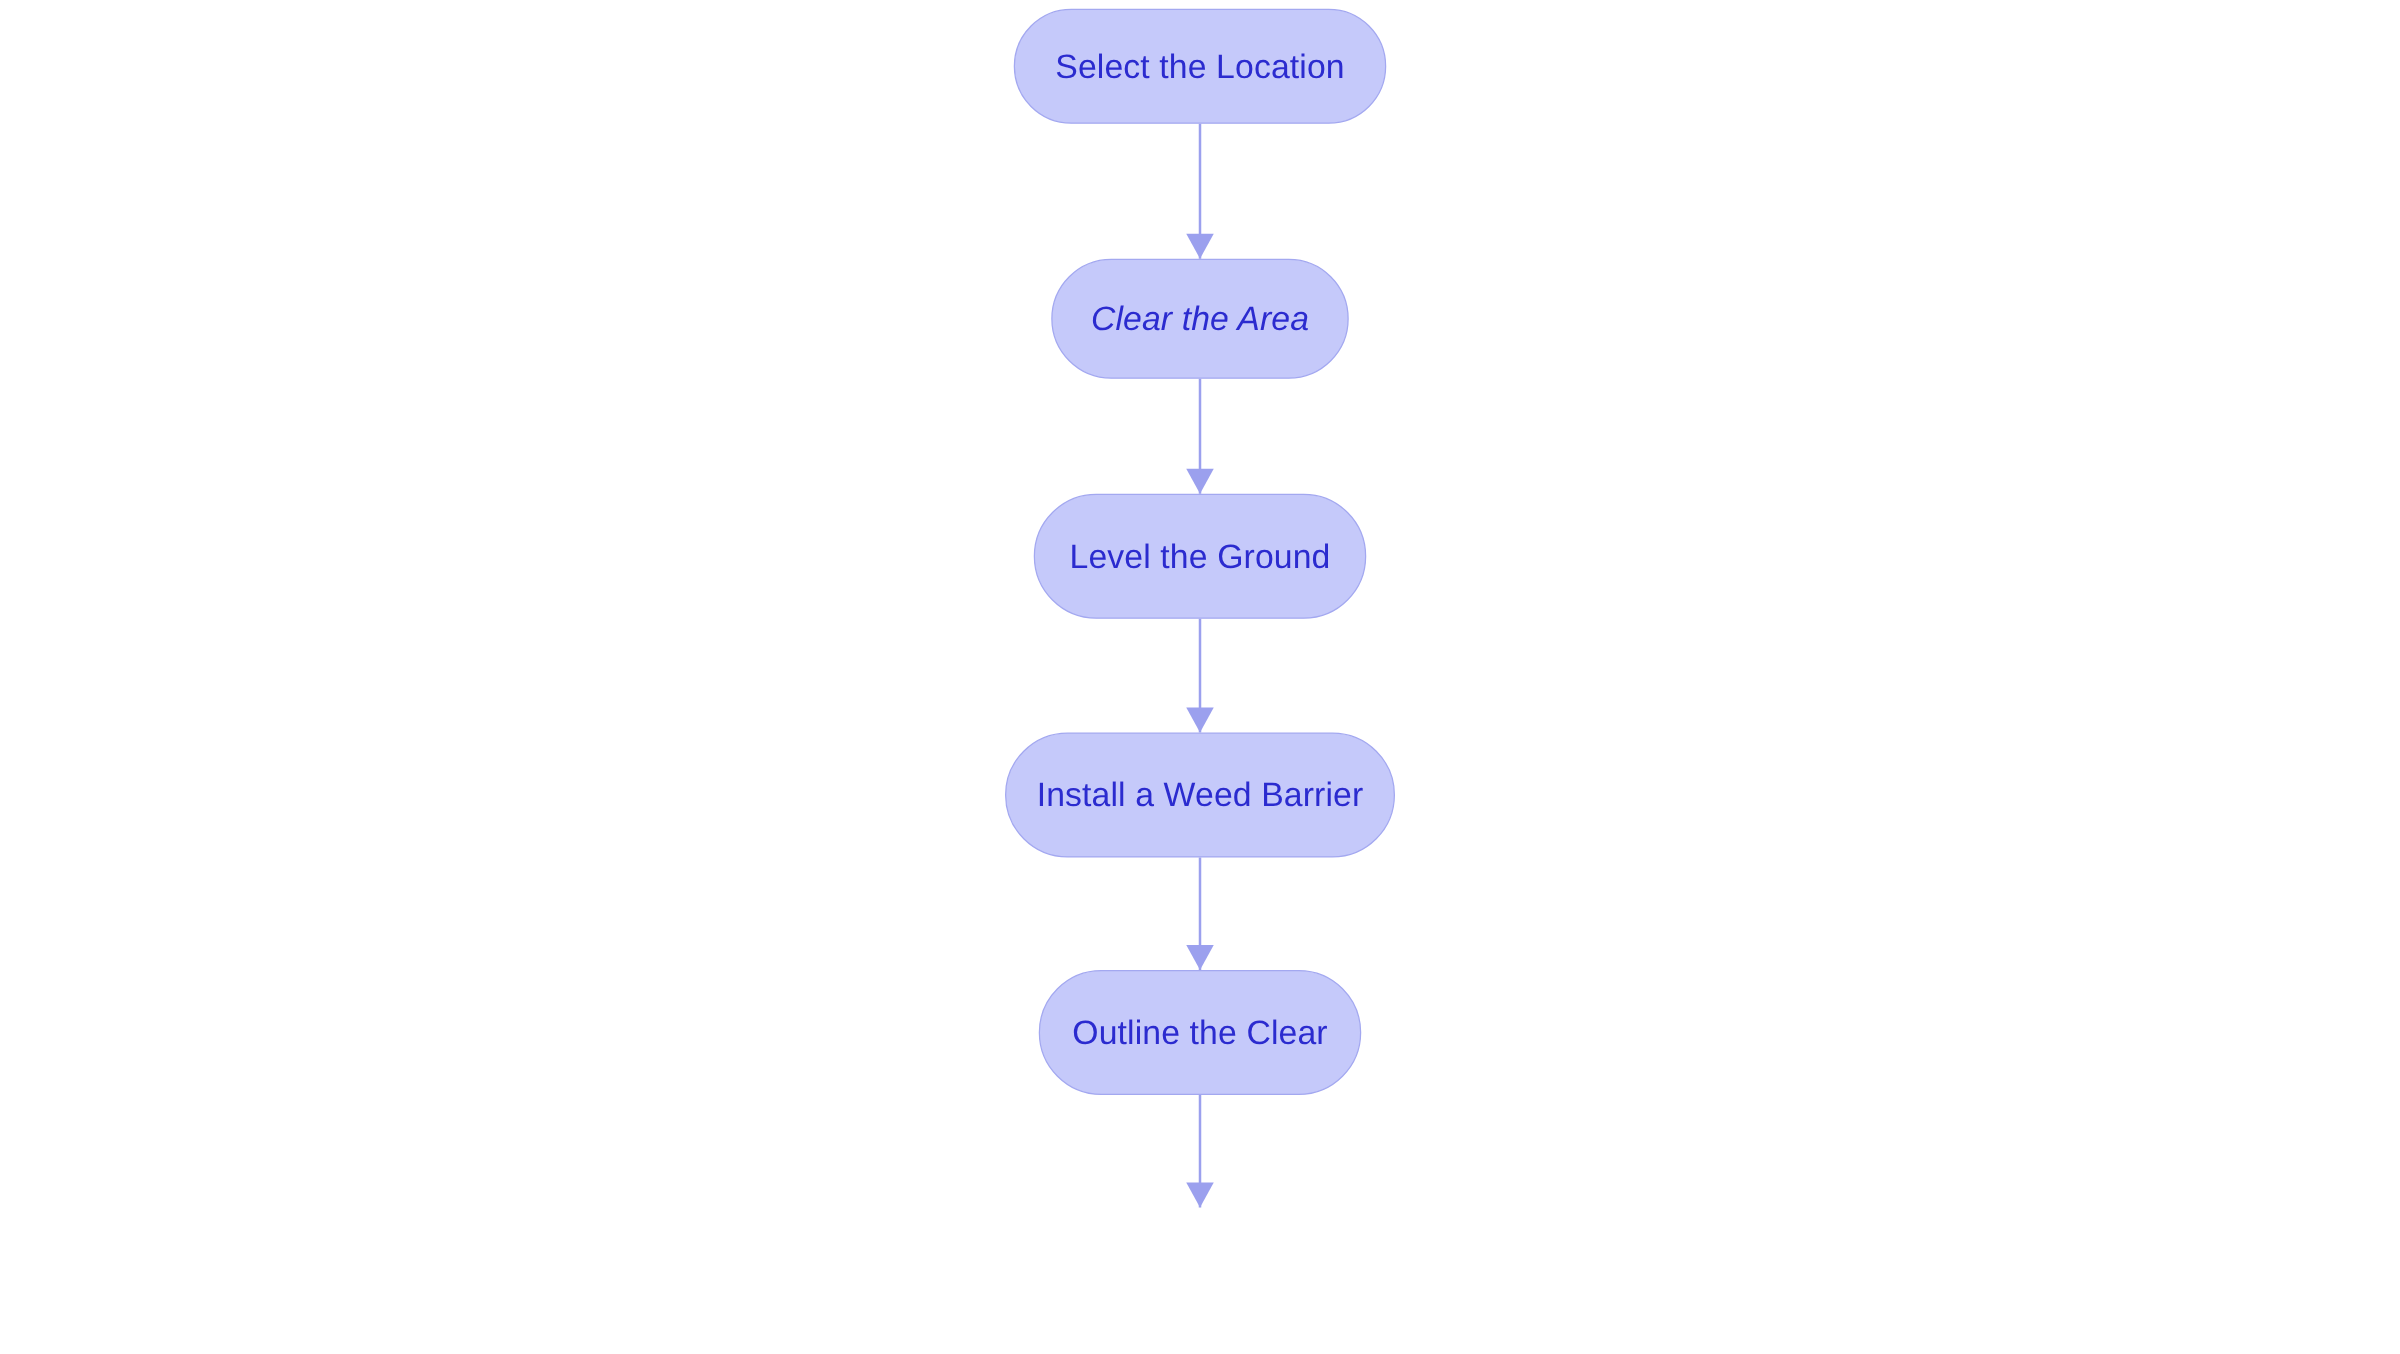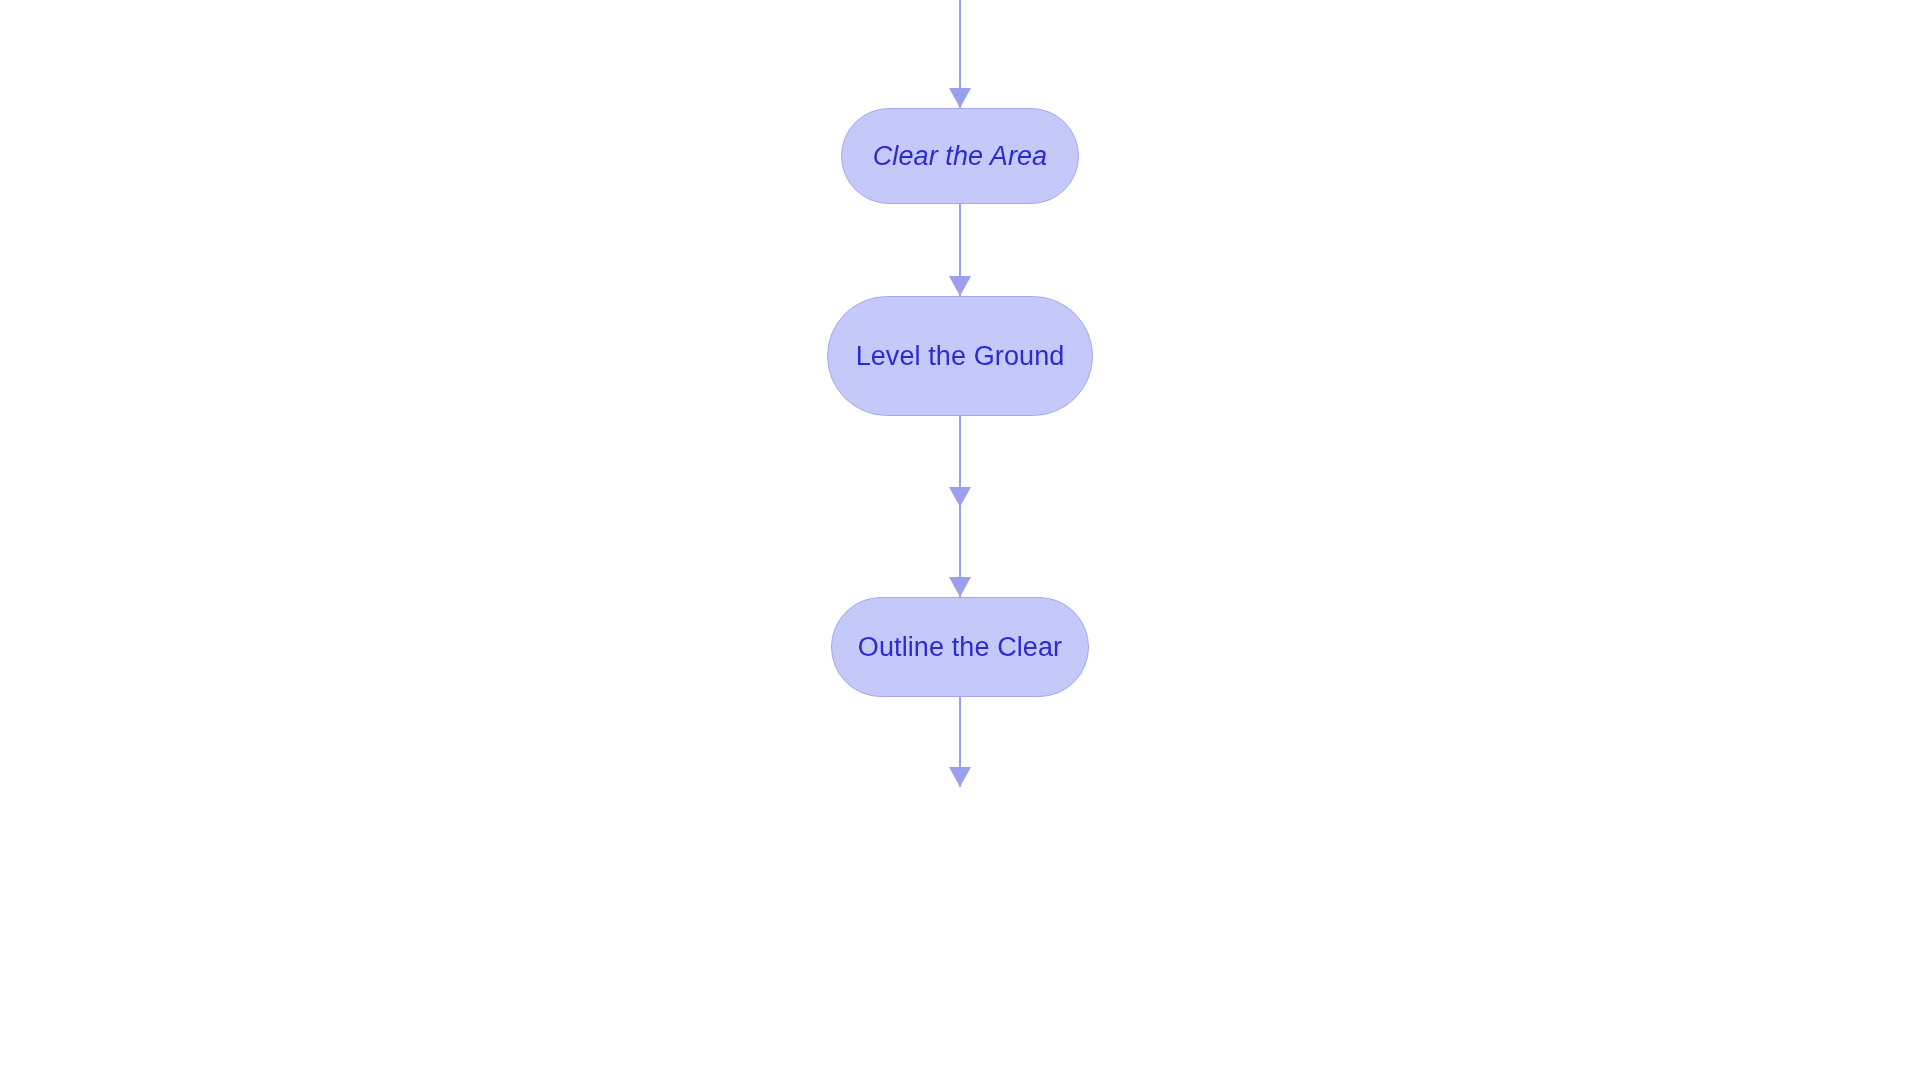--- a/index.html
+++ b/index.html
@@ -52,21 +52,21 @@
   }
 
   .node-label {
     display: block;
     pointer-events: none;
   }
 
   
   .node-1 { width: 298px; height: 92px; margin-top: 7px; }
   .node-2 { width: 238px; height: 96px; font-style: italic; }
-  .node-3 { width: 266px; height: 120px; }
+  .node-3 { width: 266px; height: 100px; }
   .node-4 { width: 312px; height: 100px; }
   .node-5 { width: 258px; height: 100px; }
   .node-6 { width: 450px; height: 100px; }
 
   
   .connector {
     position: relative;
     width: 24px;
     height: 96px;
     flex: 0 0 auto;
@@ -97,20 +97,23 @@
   .gap-3 { height: 91px; }
   .gap-4 { height: 90px; }
   .gap-5 { height: 90px; }
 </style>
 </head>
 <body>
 
 <div id="flow-root">
   <div class="flow-column">
 
+    <div class="node node-1">
+      <span class="node-label">Select the Location</span>
+    </div>
 
     <div class="connector gap-1">
       <div class="line"></div>
       <div class="head"></div>
     </div>
 
     <div class="node node-2">
       <span class="node-label">Clear the Area</span>
     </div>
 
@@ -121,20 +124,23 @@
 
     <div class="node node-3">
       <span class="node-label">Level the Ground</span>
     </div>
 
     <div class="connector gap-3">
       <div class="line"></div>
       <div class="head"></div>
     </div>
 
+    <div class="node node-4">
+      <span class="node-label">Install a Weed Barrier</span>
+    </div>
 
     <div class="connector gap-4">
       <div class="line"></div>
       <div class="head"></div>
     </div>
 
     <div class="node node-5">
       <span class="node-label">Outline the Clear</span>
     </div>
 

